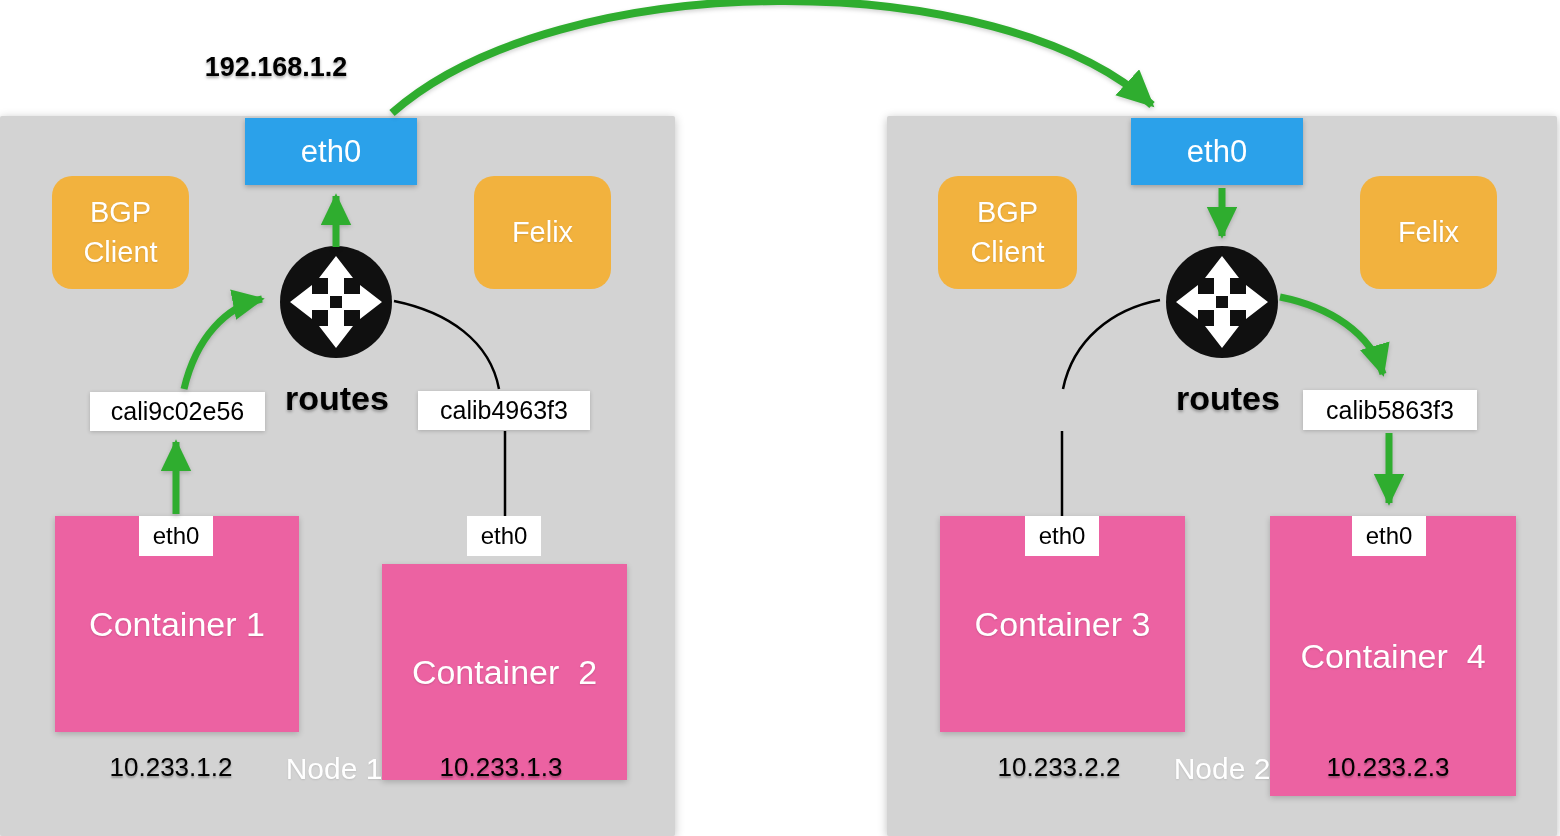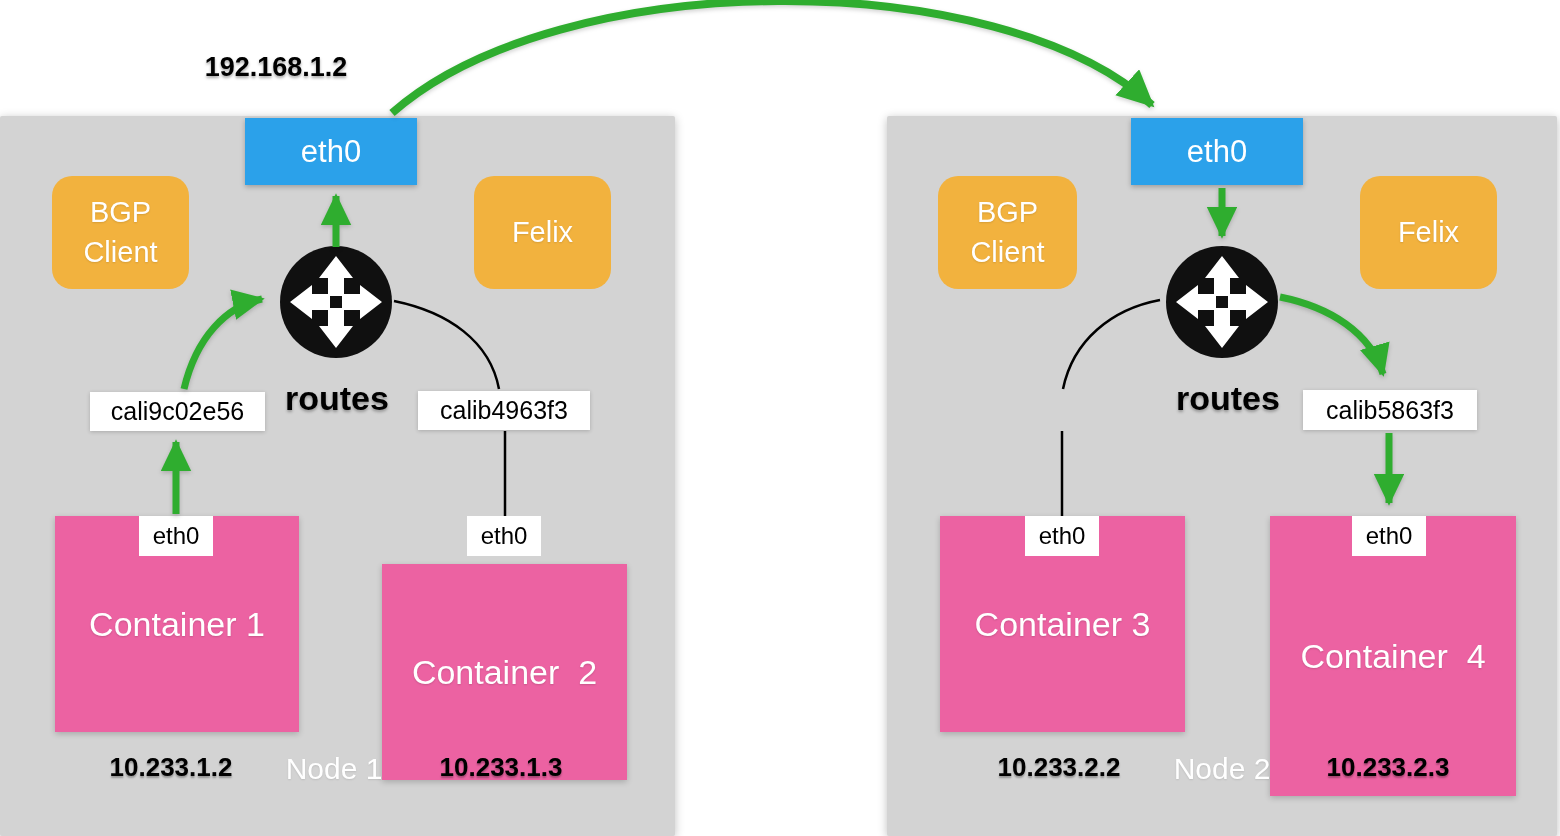--- a/index.html
+++ b/index.html
@@ -42,21 +42,21 @@
   }
   .container-box .clabel{
     font-size:34px;font-weight:500;white-space:pre;
     text-shadow:0 1px 2px rgba(0,0,0,0.15);
   }
   .ceth{
     position:absolute;background:#fff;color:#000;font-size:24px;
     display:flex;align-items:center;justify-content:center;
   }
   .ip-bottom{
-    position:absolute;text-align:center;font-size:26px;font-weight:bold;color:#000;
+    position:absolute;text-align:center;font-size:26px;font-weight:normal;color:#000;
     text-shadow:0 2px 2px rgba(0,0,0,0.3);
   }
   .node-name{
     position:absolute;text-align:center;font-size:30px;font-weight:500;color:#fff;
     text-shadow:0 1px 2px rgba(0,0,0,0.1);
   }
   svg.overlay{position:absolute;left:0;top:0;pointer-events:none;}
   .green-arrow{filter:drop-shadow(0 2px 2px rgba(0,0,0,0.18));}
 </style>
 </head>

